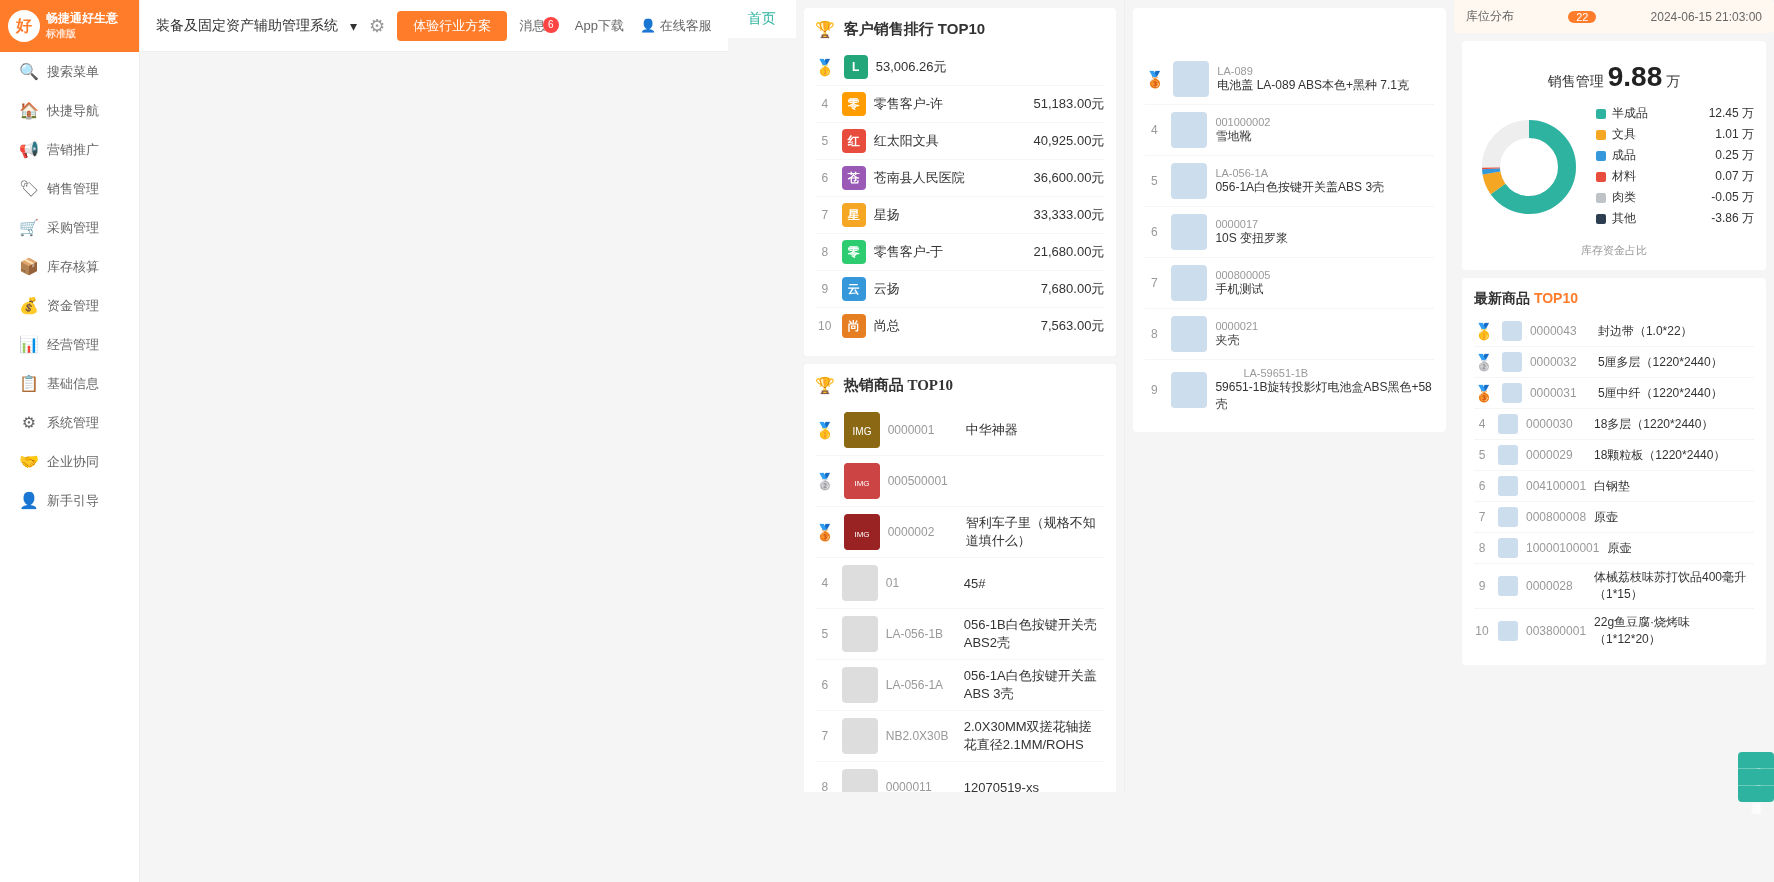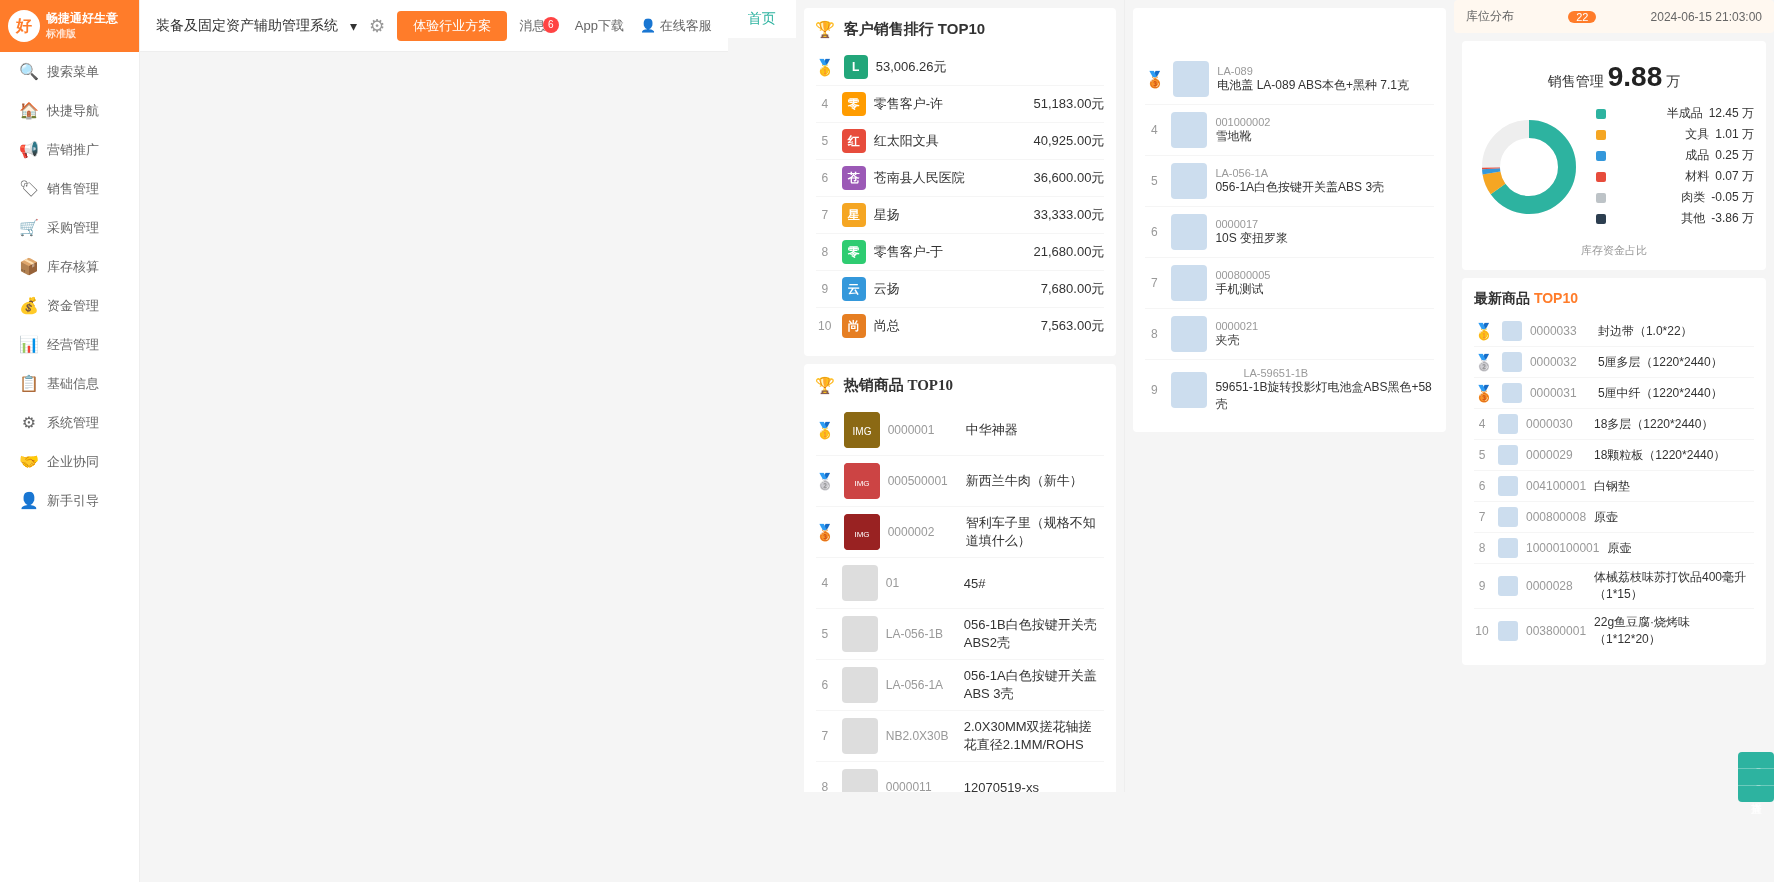--- a/index.html
+++ b/index.html
@@ -244,21 +244,20 @@
     }
     .donut-svg { flex-shrink: 0; }
     .legend-list { flex: 1; }
     .legend-item {
       display: flex;
       align-items: center;
       gap: 6px;
       margin-bottom: 4px;
       font-size: 12px;
       color: #333;
-      text-align: right;
     }
     .legend-dot {
       width: 10px;
       height: 10px;
       border-radius: 2px;
       flex-shrink: 0;
     }
     .legend-label { flex: 1; }
     .legend-value { color: #333; font-size: 12px; }
     .inventory-label {
@@ -534,21 +533,20 @@
             </div>
             <div class="product-row">
               <span class="medal-silver">🥈</span>
               <div class="product-img colored-2">
                 <svg width="36" height="36" viewBox="0 0 36 36">
                     <rect width="36" height="36" fill="#c44" rx="4"></rect>
                     <text x="18" y="23" text-anchor="middle" fill="#fff" font-size="8">IMG</text>
                   </svg>
               </div>
               <span class="product-code">000500001</span>
-              <span class="product-name">新西兰牛肉（新牛）</span>
             </div>
             <div class="product-row">
               <span class="medal-bronze">🥉</span>
               <div class="product-img colored-3">
                 <svg width="36" height="36" viewBox="0 0 36 36">
                     <rect width="36" height="36" fill="#922" rx="4"></rect>
                     <text x="18" y="23" text-anchor="middle" fill="#fff" font-size="8">IMG</text>
                   </svg>
               </div>
               <span class="product-code">0000002</span>
@@ -719,21 +717,21 @@
 
       <div class="latest-card">
         <div class="latest-title">
           <span>最新商品</span>
           <span class="top10">TOP10</span>
         </div>
 
         <div class="latest-row">
           <span class="medal-gold">🥇</span>
           <div class="latest-icon" style="background:#cde;"></div>
-          <span class="latest-code">0000033</span>
+          <span class="latest-code">0000043</span>
           <span class="latest-name">封边带（1.0*22）</span>
         </div>
         <div class="latest-row">
           <span class="medal-silver">🥈</span>
           <div class="latest-icon" style="background:#cde;"></div>
           <span class="latest-code">0000032</span>
           <span class="latest-name">5厘多层（1220*2440）</span>
         </div>
         <div class="latest-row">
           <span class="medal-bronze">🥉</span>

